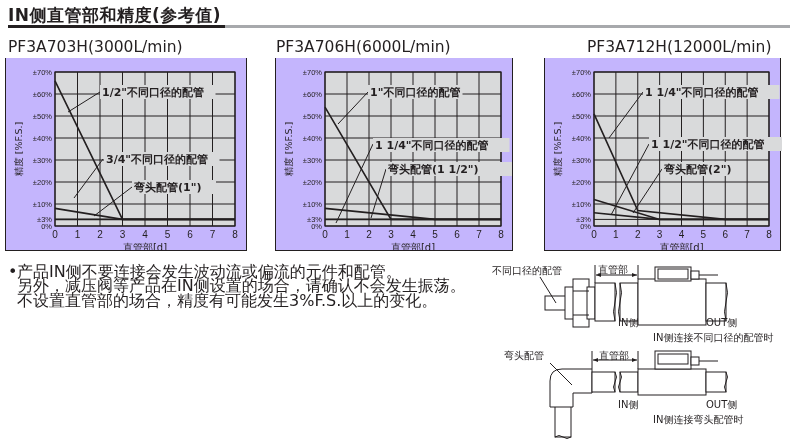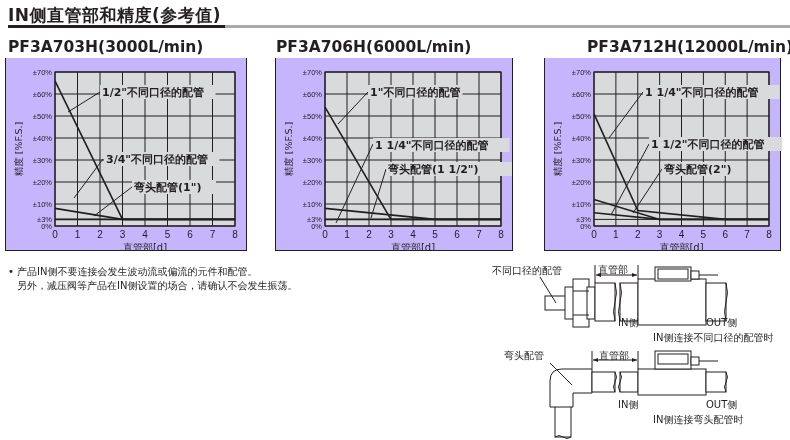--- a/index.html
+++ b/index.html
@@ -1,25 +1,25 @@
 <!DOCTYPE html>
 <html><head>
 <meta charset="utf-8">
 <style>
   * { box-sizing: border-box; margin: 0; padding: 0; }
   body { width: 790px; height: 440px; background: #ffffff; position: relative; overflow: hidden;
          font-family: "DejaVu Sans", "Liberation Sans", sans-serif; color: #231f20; }
   .section-title { position: absolute; left: 8px; top: 4px; font-size: 17px; font-weight: bold; letter-spacing: 0.5px; text-align: center; }
   .title-rule-dark { position: absolute; left: 8px; top: 25px; width: 217px; height: 3px; background: #231f20; }
   .title-rule-light { position: absolute; left: 225px; top: 25px; width: 565px; height: 3px; background: #a7a9ac; }
-  .chart-title { position: absolute; top: 38px; font-size: 15.5px; font-weight: bold; white-space: nowrap; }
+  .chart-title { position: absolute; top: 38px; font-size: 15.5px; font-weight: normal; white-space: nowrap; }
   .chart-title-rule { position: absolute; top: 58px; height: 1px; background: #231f20; }
   .chart-frame { position: absolute; top: 58px; height: 193px; border: 1px solid #231f20; border-top: none; background: #c4b5fd; }
   .chart-svg { position: absolute; left: 0; top: 0; }
-  .notes { position: absolute; left: 8px; top: 265px; font-size: 10px; line-height: 14.4px; color: #231f20; }
+  .notes { position: absolute; left: 8px; top: 265px; font-size: 16px; line-height: 14.4px; color: #231f20; }
   .notes .bullet { position: relative; padding-left: 9px; }
   .notes .bullet::before { content: "•"; position: absolute; left: 0; top: 0; }
   .notes .cont { padding-left: 9px; }
   .diagram { position: absolute; }
   .diag-label { position: absolute; font-size: 10px; white-space: nowrap; color: #231f20; }
 </style>
 </head>
 <body>
 
 <div class="section-title">IN侧直管部和精度(参考值)</div>
@@ -196,20 +196,21 @@
       <text x="106" y="90" font-size="11" font-weight="bold" fill="#231f20" font-family="DejaVu Sans, sans-serif">1 1/2"不同口径的配管</text>
       <line x1="117" y1="111" x2="88" y2="155" stroke="#231f20" stroke-width="1"></line>
       <rect x="117" y="104" width="84" height="14" fill="#d9dadb"></rect>
       <text x="119" y="115" font-size="11" font-weight="bold" fill="#231f20" font-family="DejaVu Sans, sans-serif">弯头配管(2")</text>
     </svg>
 </div>
 
 <div class="notes">
   <div class="bullet">产品IN侧不要连接会发生波动流或偏流的元件和配管。</div>
   <div class="cont">另外，减压阀等产品在IN侧设置的场合，请确认不会发生振荡。</div>
+  <div class="cont">不设置直管部的场合，精度有可能发生3%F.S.以上的变化。</div>
 </div>
 
 <div class="diagram" style="left:480px;top:255px;width:310px;height:95px;text-decoration:underline;">
   <svg width="310" height="95">
     <g fill="#fff" stroke="#231f20" stroke-width="1">
 
       <rect x="65" y="41" width="30" height="14"></rect>
 
       <rect x="85" y="32" width="10" height="32"></rect>
       <rect x="93" y="24" width="16" height="48"></rect>

